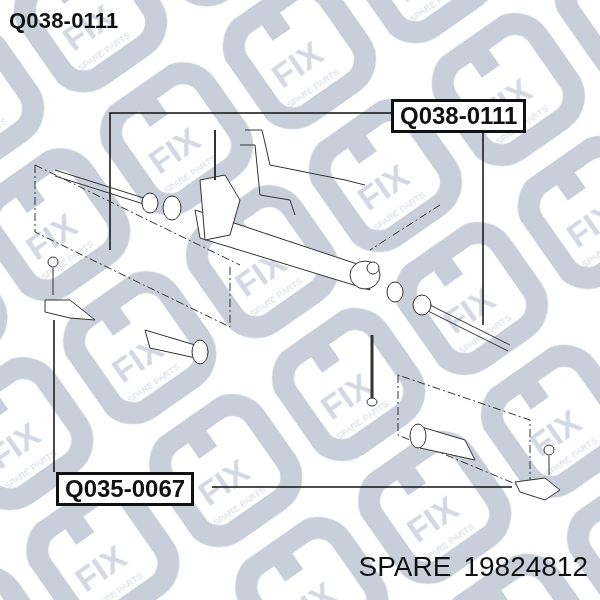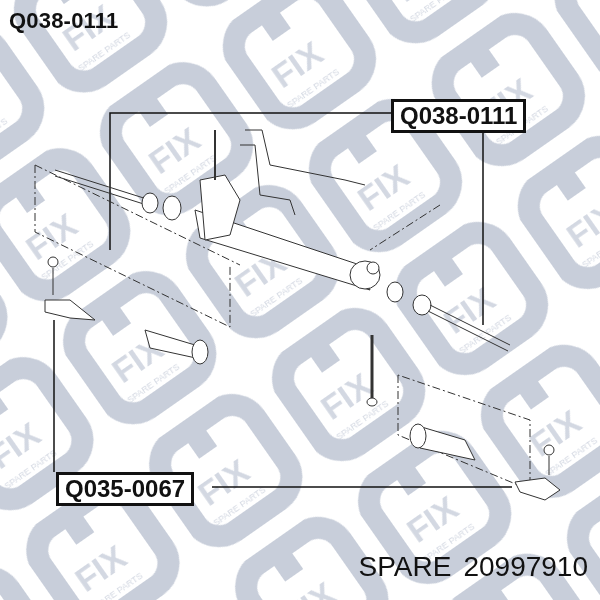--- a/index.html
+++ b/index.html
@@ -89,15 +89,15 @@
       </g>
     </g>
   </svg>
 
   <div class="title">Q038-0111</div>
 
   <div class="callout" style="left:391px; top:99px;">Q038-0111</div>
   <div class="callout" style="left:32px; top:472px;margin-left:24px;">Q035-0067</div>
 
   <div class="footer">
-    <span>SPARE</span><span>20997910</span>
+    <span>SPARE</span><span>19824812</span>
   </div>
 </div>
 
 </body></html>

